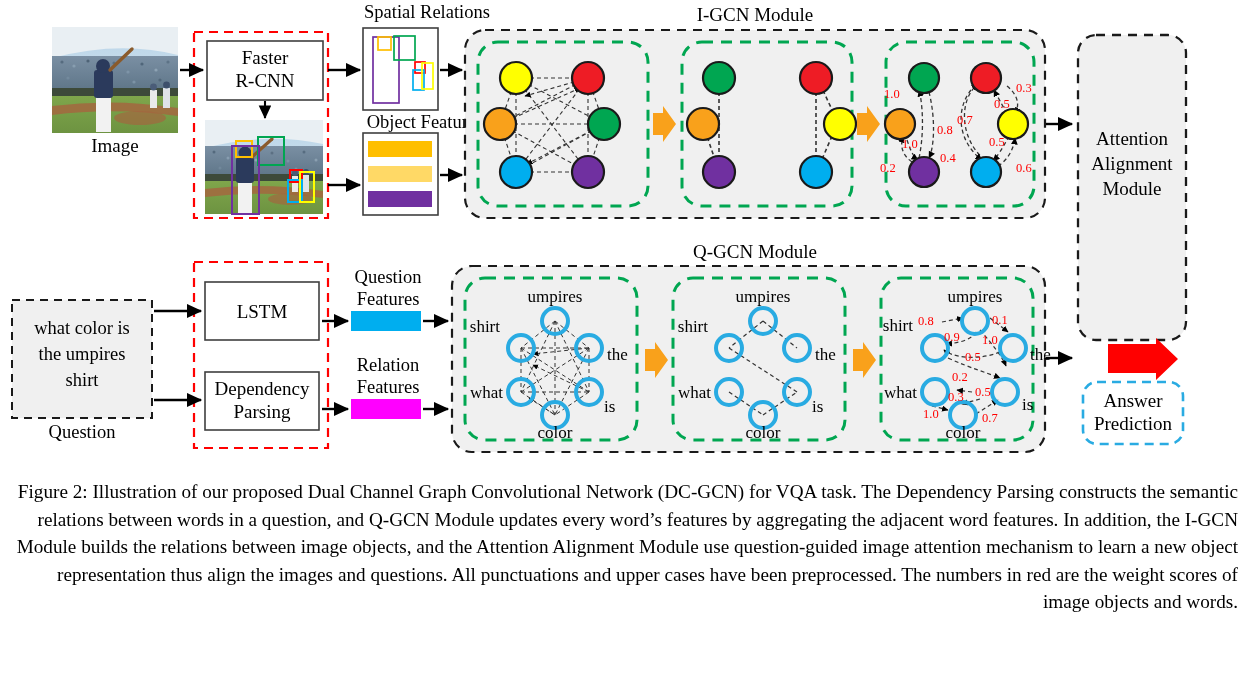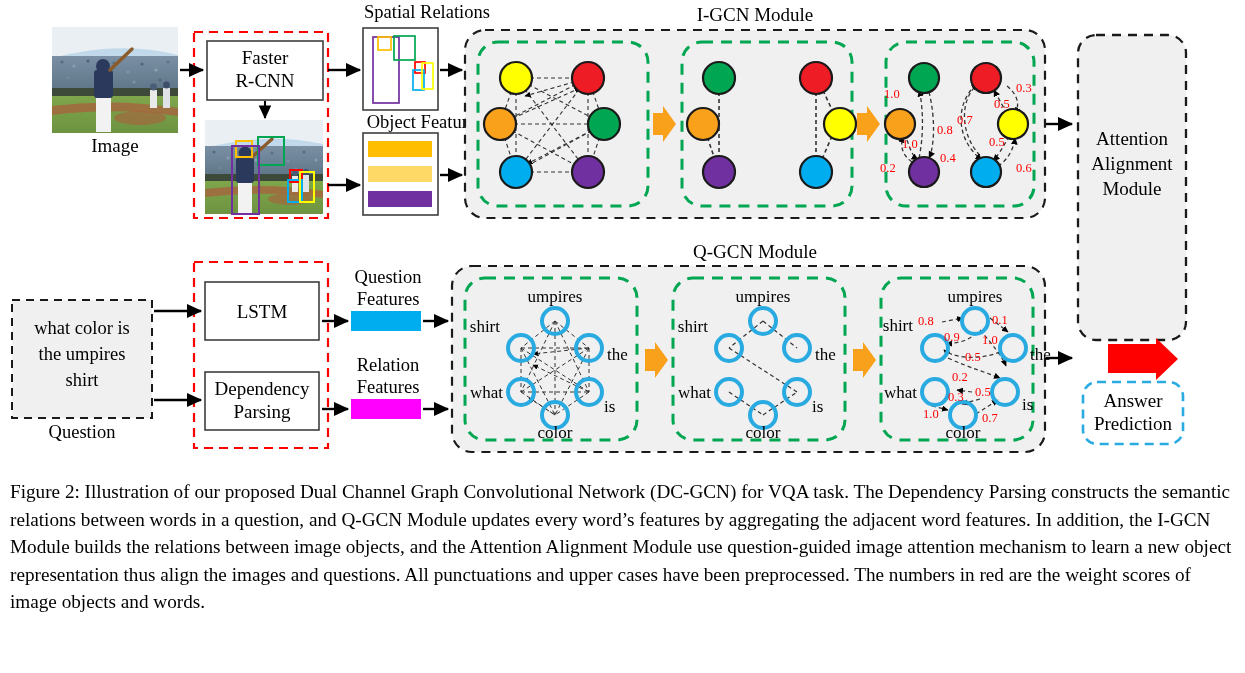--- a/index.html
+++ b/index.html
@@ -1,19 +1,19 @@
 <!DOCTYPE html>
 <html><head>
 <meta charset="utf-8">
 <style>
   html,body{margin:0;padding:0;background:#ffffff;}
   body{width:1245px;height:673px;font-family:"Liberation Serif",serif;color:#000;overflow:hidden;position:relative;}
   #figure{position:absolute;left:0;top:0;width:1245px;height:465px;}
   #figure svg{position:absolute;left:0;top:0;}
-  .cap{position:absolute;left:10px;top:478px;width:1228px;font-family:"Liberation Serif",serif;font-size:19.2px;line-height:27.5px;text-align:left;color:#000;}
+  .cap{position:absolute;left:10px;top:478px;width:1228px;font-family:"Liberation Serif",serif;font-size:19.2px;line-height:27.5px;text-align:right;color:#000;}
   .red{fill:#ff0000;font-family:"Liberation Serif",serif;font-size:12.5px;}
 </style>
 </head>
 <body>
 
 <div id="figure">
 <svg width="1245" height="465" viewBox="0 0 1245 465" xmlns="http://www.w3.org/2000/svg">
   <defs>
     <marker id="ah" markerWidth="7" markerHeight="7" refX="6" refY="3" orient="auto">
       <path d="M0,0 L6.5,3 L0,6 z" fill="#000"></path>

